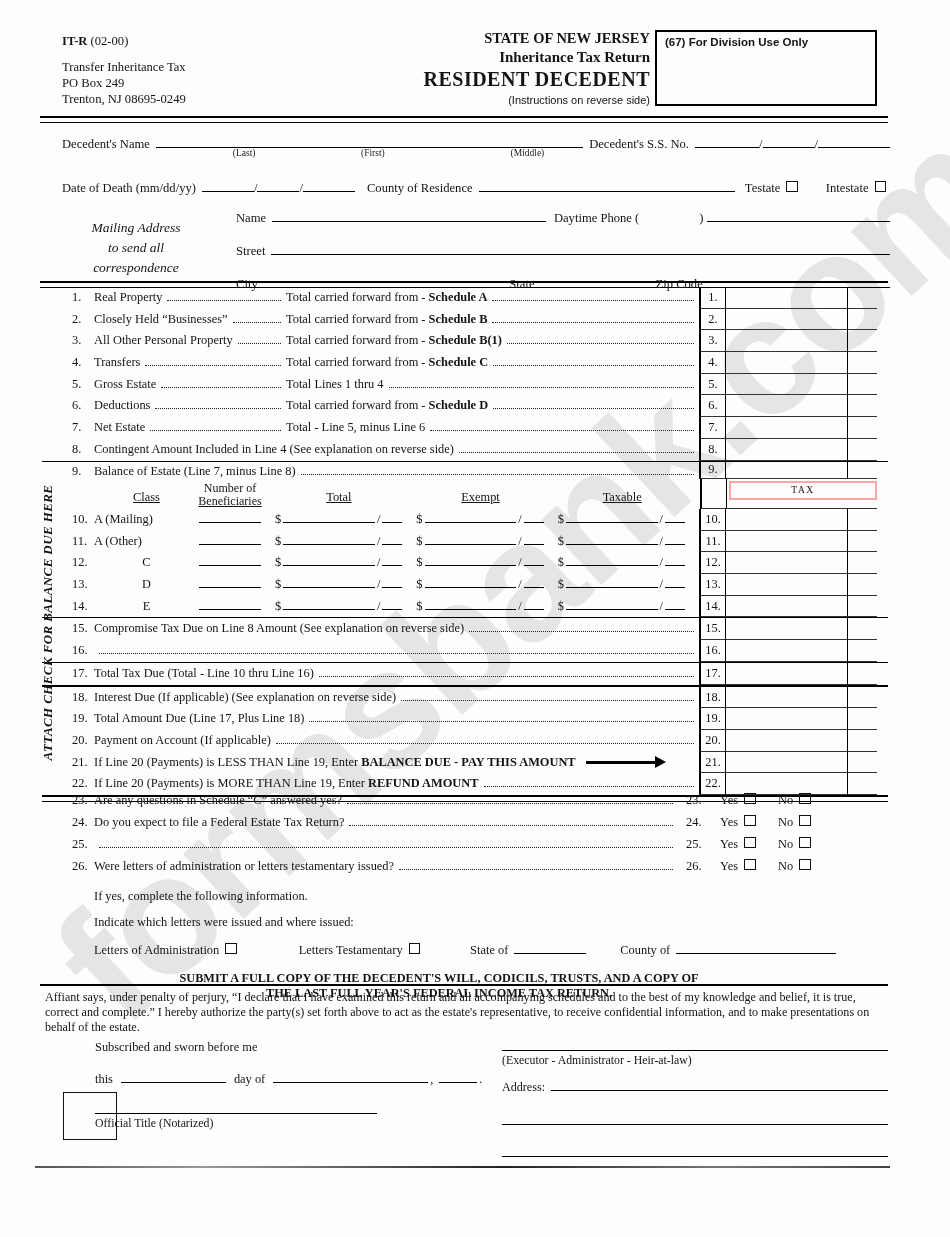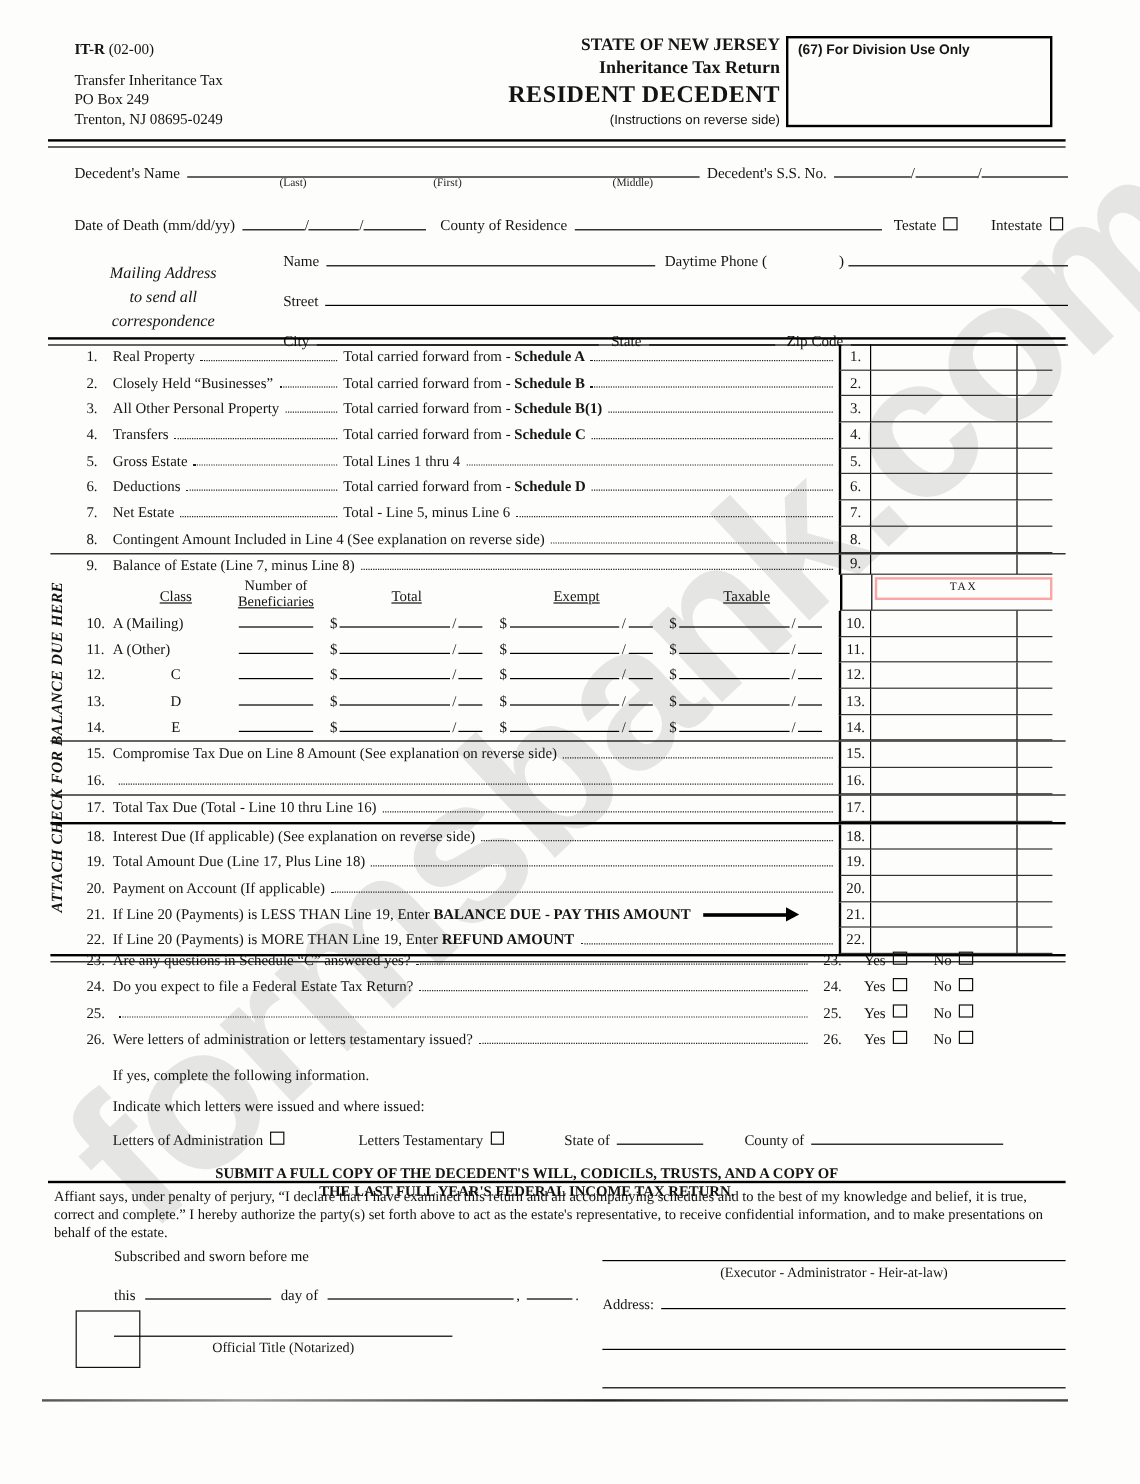--- a/index.html
+++ b/index.html
@@ -84,21 +84,21 @@
   .subnote{text-align:center;font-weight:bold;font-size:12.3px;margin-top:13px;line-height:15px}
   
   .aff{left:45px;top:990px;width:843px;font-size:12.1px;z-index:2}
   .aff p{margin:0;line-height:15px}
   .affcols{display:flex;margin-top:5px}
   .acl{width:445px;flex:0 0 445px}
   .acr{flex:1;padding-left:12px}
   .subsc{padding-left:50px;font-size:12.4px}
   .thisrow{display:flex;align-items:baseline;padding-left:50px;margin-top:14px;font-size:12.4px}
   .sigl{border-bottom:1.3px solid #000;height:10px}
-  .cap{text-align:center;font-size:11.8px;margin-top:2px}
+  .cap{font-size:11.8px;margin-top:2px}
   .addrow{display:flex;align-items:baseline;margin-top:9px}
   .offl{margin-left:50px;margin-top:16px;width:282px}
   .notarybox{left:63px;top:1092px;width:52px;height:46px;border:1.6px solid #111}
   .repro{left:0;top:1118px;width:100%;text-align:center;
          font-family:"Liberation Sans","DejaVu Sans",sans-serif;font-weight:bold;font-size:11.6px}
   .scanline{left:35px;top:1166px;width:855px;height:2px;
             background:linear-gradient(90deg,#555,#999 20%,#222 55%,#777 80%,#444)}
   
   .side{left:40px;top:795px;width:345px;transform:rotate(-90deg);transform-origin:0 0;
         text-align:center;font-style:italic;font-weight:bold;font-size:13px;

